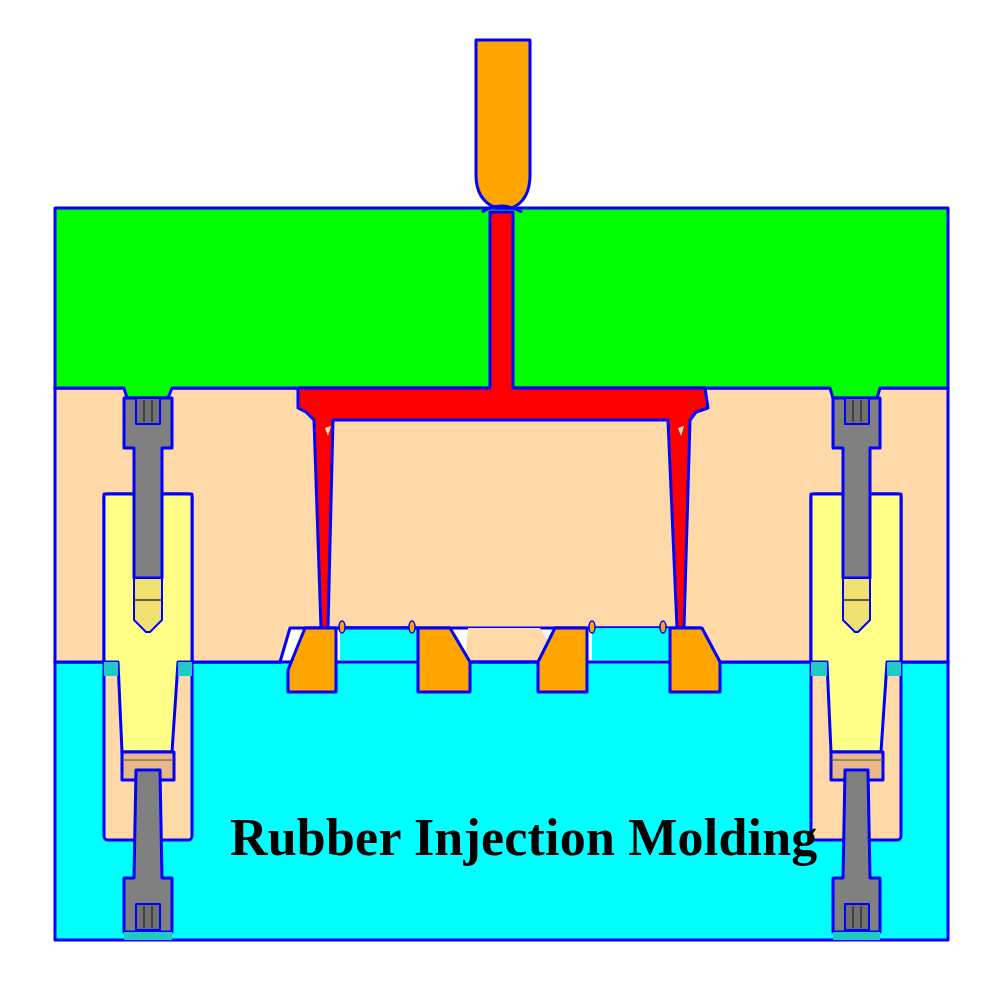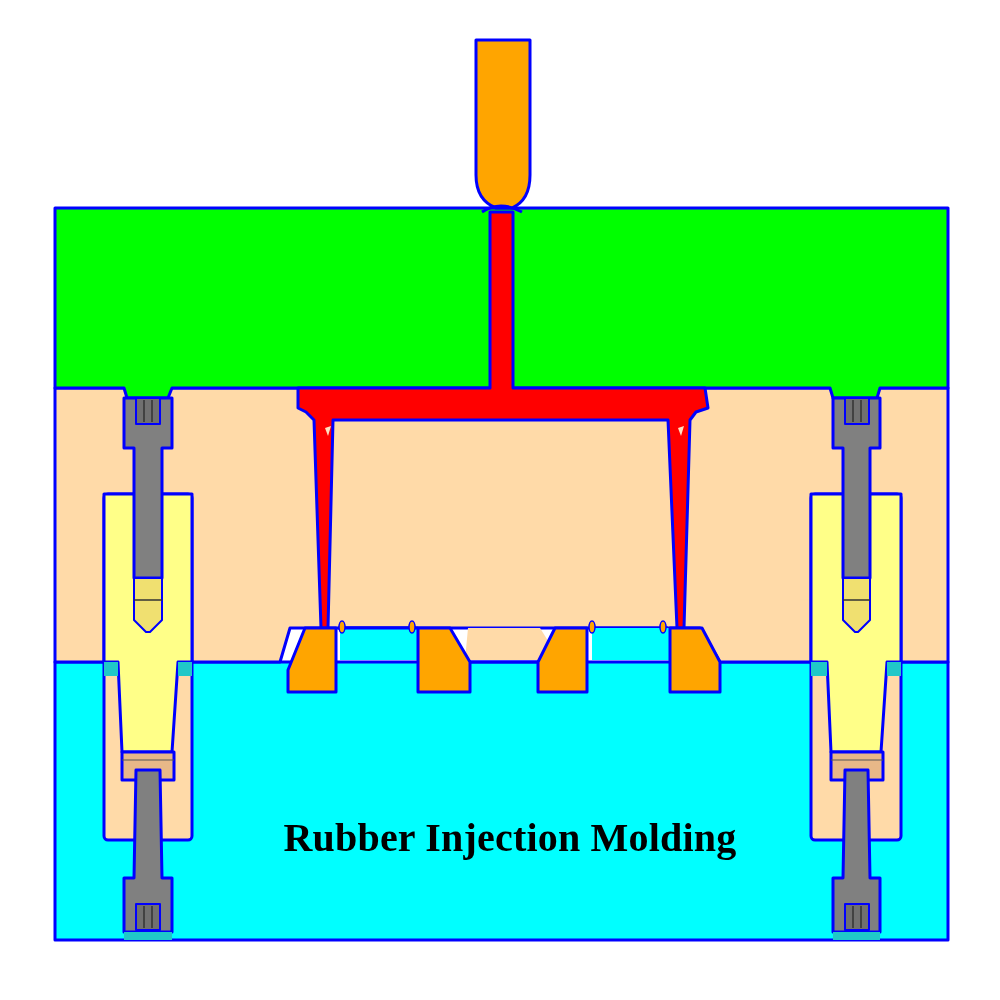--- a/index.html
+++ b/index.html
@@ -2,21 +2,21 @@
 <html><head>
 <meta charset="utf-8">
 <style>
   html, body { margin: 0; padding: 0; background: #ffffff; }
   body { width: 1000px; height: 1000px; position: relative; overflow: hidden; }
   #diagram { position: absolute; left: 0; top: 0; width: 1000px; height: 1000px; }
   .caption {
     position: absolute;
     left: 230px; top: 808px; width: 560px; height: 60px;
     font-family: "Liberation Serif", "DejaVu Serif", serif;
-    font-weight: bold; font-size: 40px; color: #000000;
+    font-weight: bold; font-size: 52px; color: #000000;
     text-align: center; line-height: 60px; letter-spacing: 0.2px;
     white-space: nowrap;
   }
 </style>
 </head>
 <body>
 
 <svg id="diagram" viewBox="0 0 1000 1000" xmlns="http://www.w3.org/2000/svg">
   <g stroke="#0000FF" stroke-width="3" stroke-linejoin="round">
 

